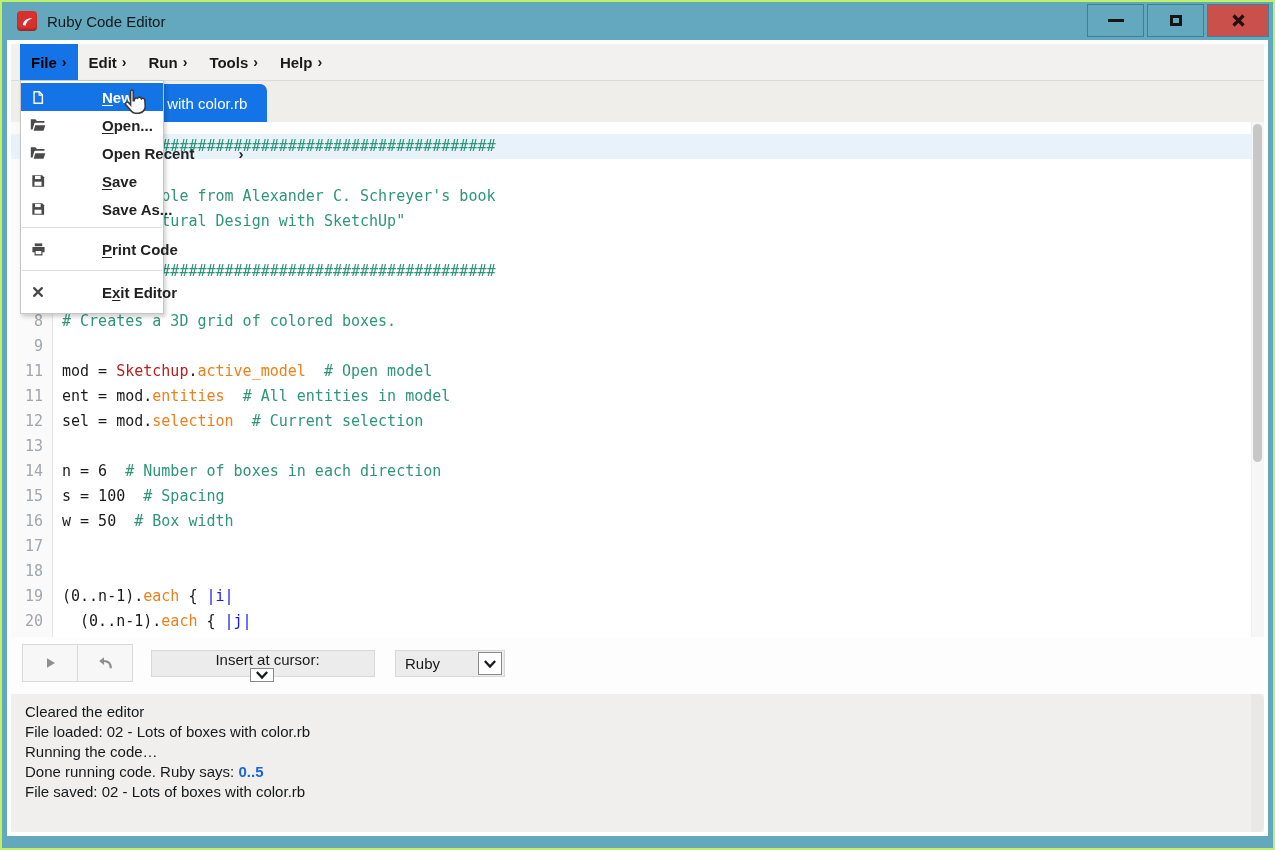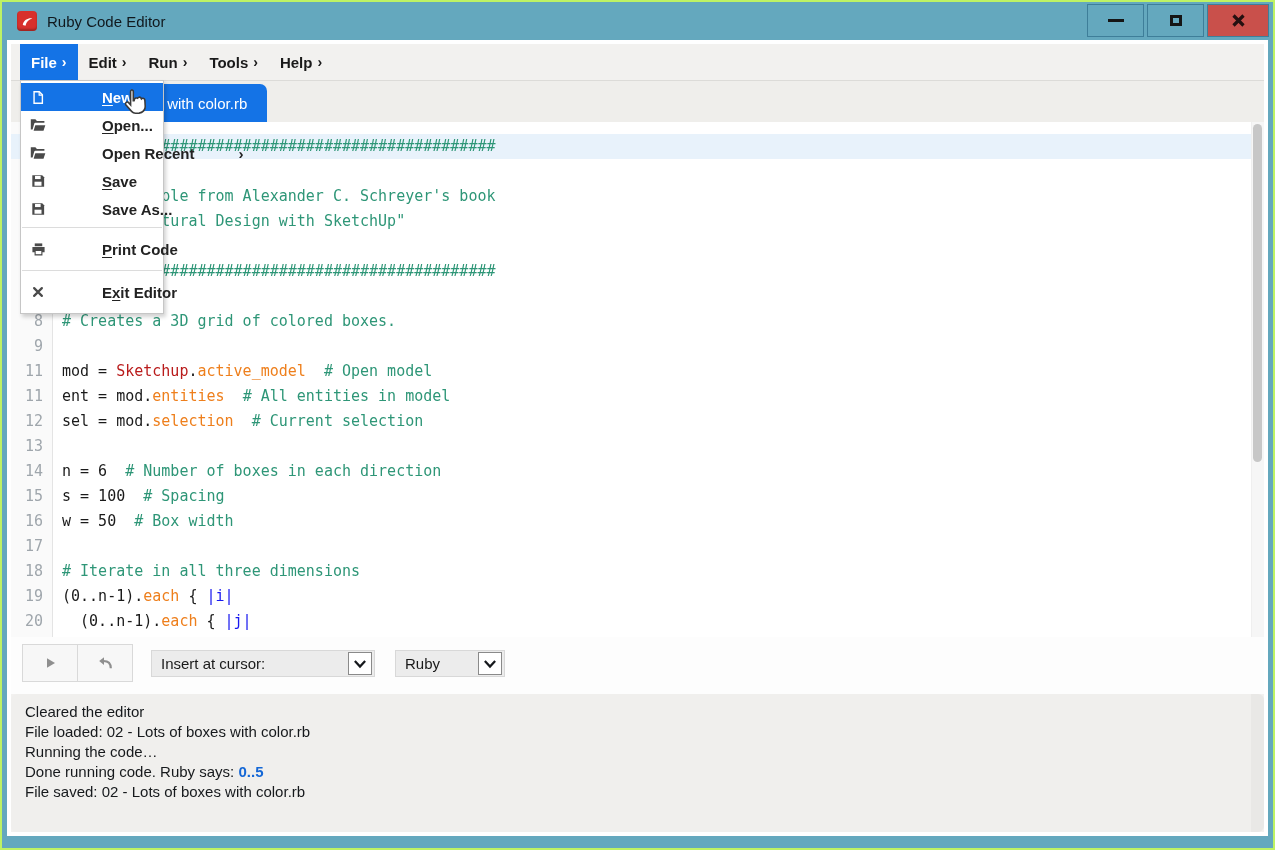--- a/index.html
+++ b/index.html
@@ -26,21 +26,21 @@
   .frame { position:absolute; top:38px; left:5px; right:5px; bottom:12px;
            background:#FFF; padding:4px; }
   .content { position:relative; height:100%; display:flex; flex-direction:column;
              background:#F2F1EF; overflow:hidden; }
 
   
   .menubar { height:36px; display:flex; align-items:stretch; padding-left:9px;
              background:#F2F1EF; flex:none; }
   .mb-item { display:flex; align-items:center; padding:0 11px; gap:5px;
              font-size:15px; font-weight:700; color:#1A1A1A; }
-  .mb-item.active { background:#1473E6; color:#ffffff; }
+  .mb-item.active { background:#1473E6; color:#000000; }
   .mb-chev { font-size:14px; font-weight:700; }
 
   
   .tabbar { height:42px; background:#EFEEEB; border-top:1px solid #DCDBD8;
             position:relative; flex:none; }
   .tab { position:absolute; left:13px; bottom:0; width:243px; height:38px;
          background:#1473E6; color:#FFF; border-radius:7px 7px 0 0;
          font-size:15px; display:flex; align-items:center; justify-content:center;
          white-space:nowrap; overflow:hidden; }
 
@@ -71,21 +71,21 @@
   .btn-group { display:flex; }
   .tool-btn { width:56px; height:38px; background:#F7F7F7; border:1px solid #D9D9D9;
               display:flex; align-items:center; justify-content:center; }
   .tool-btn + .tool-btn { margin-left:-1px; }
   .uiselect { height:27px; background:#ECECEC; border:1px solid #D8D8D8;
               display:flex; align-items:center; margin-top:6px; position:relative; }
   .uiselect .sel-label { font-size:15px; color:#1A1A1A; padding-left:9px;
                          flex:1; white-space:nowrap; }
   .sel-chev { width:24px; height:23px; background:#FFF; border:1px solid #8A8A8A;
               margin-right:2px; display:flex; align-items:center; justify-content:center; }
-  .sel-insert { width:224px; margin-left:18px; }
+  .sel-insert { width:224px; margin-left:18px;flex-direction:column; }
   .sel-lang { width:110px; margin-left:20px; }
 
   
   .log { flex:1; background:#F0EFED; padding:8px 14px; position:relative;
          font-size:15px; line-height:20px; color:#16191C; overflow:hidden;border-radius:6px; }
   .log-line .result { color:#1467D6; font-weight:700; }
   .log-scroll { position:absolute; right:0; top:0; bottom:0; width:13px; background:#E9E8E6; }
 
   
   .file-menu { position:absolute; left:9px; top:36px; width:144px; z-index:30;
@@ -229,21 +229,20 @@
             <div class="line">
               <span class="num">16</span>
               <span class="code"><span class="tok-plain">w = 50  </span><span class="tok-comment"># Box width</span></span>
             </div>
             <div class="line">
               <span class="num">17</span>
               <span class="code"></span>
             </div>
             <div class="line">
               <span class="num">18</span>
-              <span class="code"><span class="tok-comment"># Iterate in all three dimensions</span></span>
             </div>
             <div class="line">
               <span class="num">19</span>
               <span class="code"><span class="tok-plain">(0..n-1).</span><span class="tok-method">each</span><span class="tok-plain"> { </span><span class="tok-param">|i|</span></span>
             </div>
             <div class="line">
               <span class="num">20</span>
               <span class="code"><span class="tok-plain">  (0..n-1).</span><span class="tok-method">each</span><span class="tok-plain"> { </span><span class="tok-param">|j|</span></span>
             </div>
           </div>

